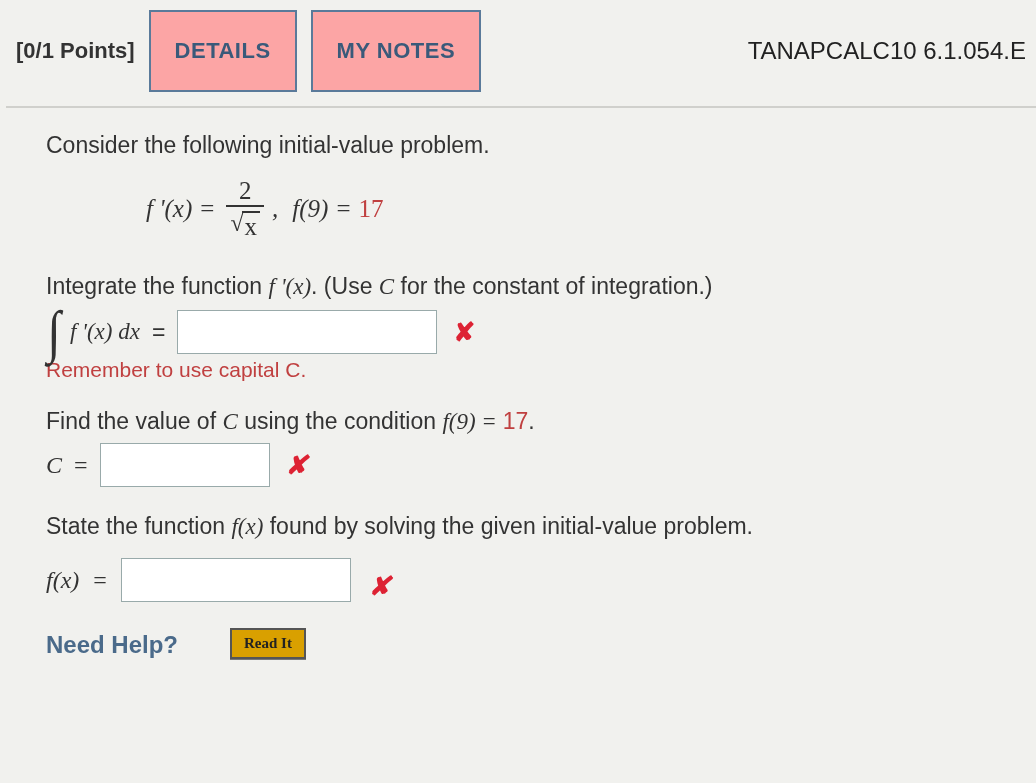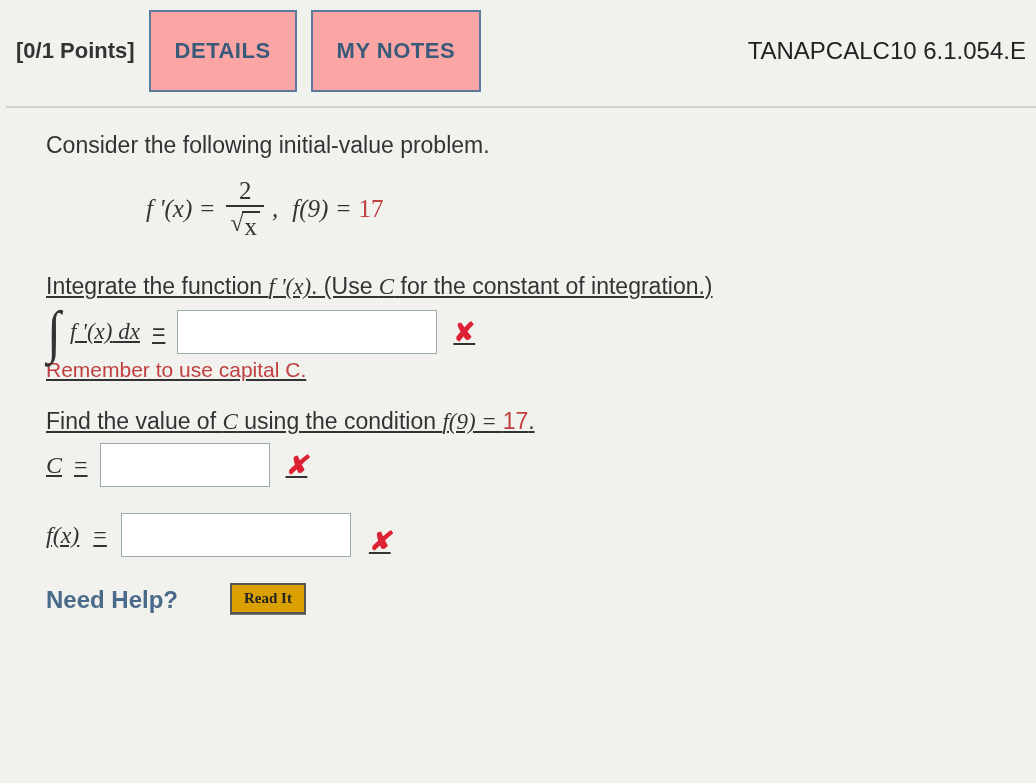--- a/index.html
+++ b/index.html
@@ -80,21 +80,21 @@
     align-items: flex-start;
   }
   .sqrt .radical { font-size: 24px; line-height: 1; }
   .sqrt .radicand {
     border-top: 2px solid #333;
     padding: 0 3px;
     margin-left: -2px;
   }
   .red17 { color: #c04040; font-style: normal; }
 
-  .section { margin-bottom: 26px; text-decoration: underline; }
+  .section { margin-bottom: 26px; }
   .math-ital { font-style: italic; font-family: "Times New Roman", serif; }
 
   .int-row {
     display: flex;
     align-items: center;
     gap: 8px;
     margin-top: 6px;
   }
   .integral-sign {
     font-size: 58px;
@@ -225,20 +225,23 @@
     </div>
     <div class="c-row">
       <span>C</span>
       <span class="eq">=</span>
       <input class="ans-box ans-md" value="" style="">
       <span class="x-mark">✘</span>
     </div>
   </div>
 
   <div class="section">
+    <div>
+      <span>State the function </span><span class="math-ital">f(x)</span><span> found by solving the given initial-value problem.</span>
+    </div>
     <div class="fx-row">
       <span>f(x)</span>
       <span class="eq">=</span>
       <input class="ans-box ans-md2" value="" style="">
       <span class="x-mark" style="align-self:flex-end">✘</span>
     </div>
   </div>
 
   <div class="help-row">
     <span class="need-help">Need Help?</span>

